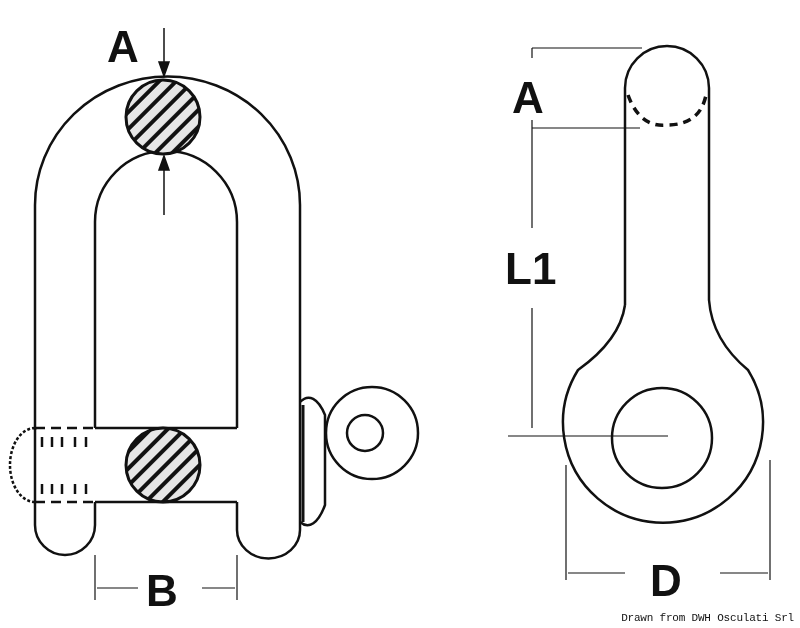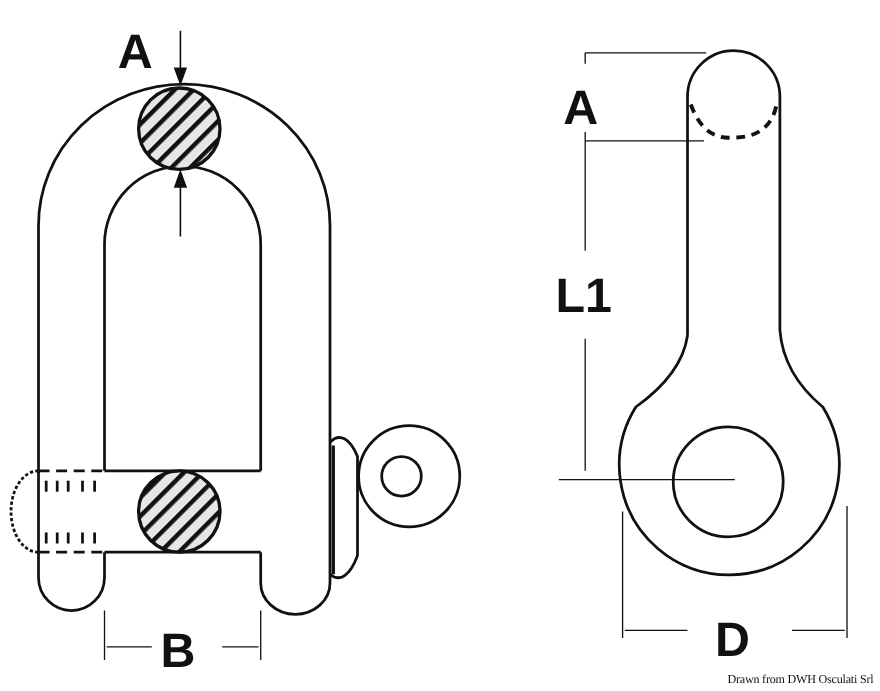--- a/index.html
+++ b/index.html
@@ -1,21 +1,21 @@
 <!DOCTYPE html>
 <html><head>
   <meta charset="utf-8">
   <style>
     html, body { margin: 0; padding: 0; background: #ffffff; }
     body { width: 800px; height: 628px; position: relative; overflow: hidden;
            font-family: "Liberation Sans", sans-serif; }
     svg { position: absolute; left: 0; top: 0; }
     .lbl { font-family: "Liberation Sans", sans-serif; font-weight: bold; fill: #111; }
     .credit { position: absolute; right: 6px; bottom: 4px; font-size: 11px; color: #111;
-              font-family: Liberation Serif, serif; letter-spacing: -0.2px; }
+              font-family: Liberation Mono, monospace; letter-spacing: -0.2px; }
   </style>
 </head>
 <body>
 
 <svg width="800" height="628" viewBox="0 0 800 628">
   <defs>
     <pattern id="hatch" patternUnits="userSpaceOnUse" width="12" height="12" patternTransform="rotate(45)">
       <rect width="12" height="12" fill="#e6e6e6"></rect>
       <rect x="0" y="0" width="4" height="12" fill="#111"></rect>
     </pattern>

